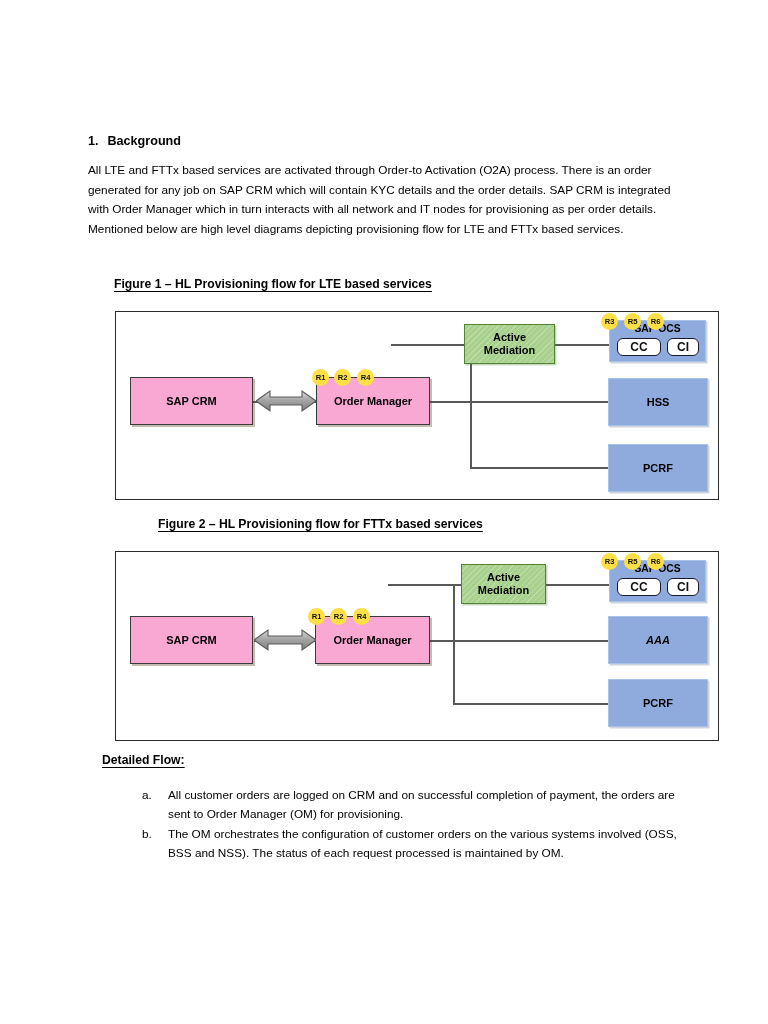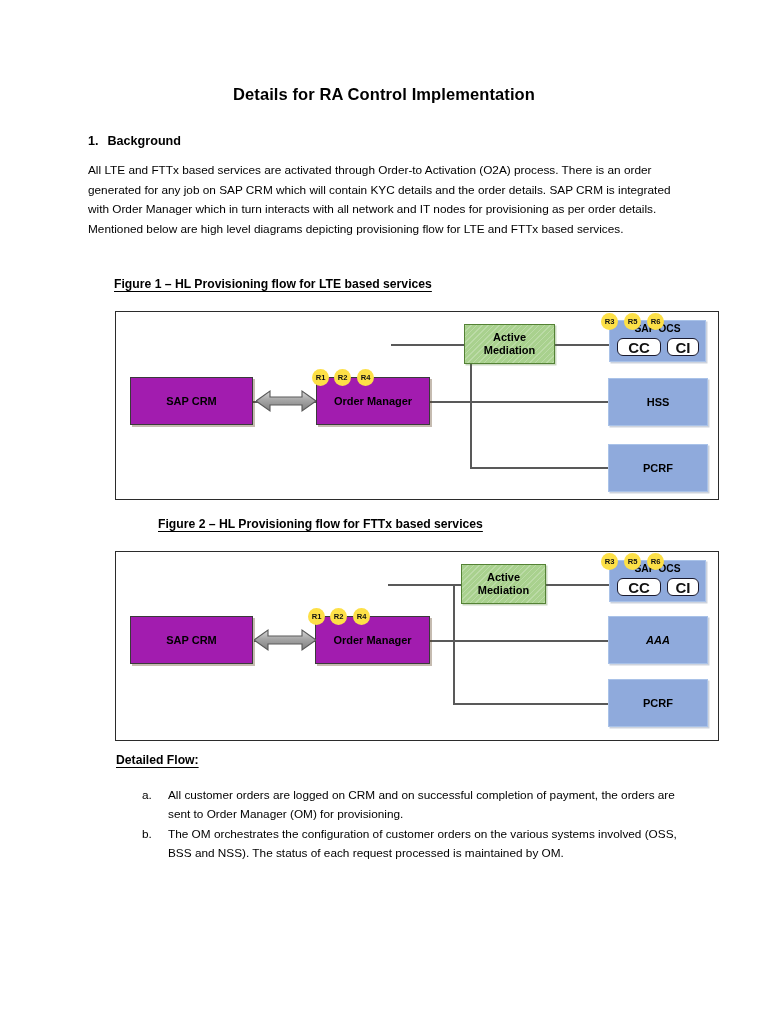--- a/index.html
+++ b/index.html
@@ -86,21 +86,21 @@
     align-items: center;
     justify-content: center;
     text-align: center;
     font-weight: bold;
     font-size: 11px;
     line-height: 13px;
     z-index: 3;
   }
 
   .node-orange {
-    background: #a21caf;
+    background: #f9a8d4;
     border: 1.1px solid #3a3a3a;
     box-shadow: 2px 2px 0 rgba(90,60,30,0.35);
   }
 
   .node-green {
     background: #a9d18e;
     border: 1.3px solid #548235;
     box-shadow: 1.5px 1.5px 0 rgba(84,130,53,0.30);
     background-image: repeating-linear-gradient(
         135deg,
@@ -139,21 +139,21 @@
     position: absolute;
     top: 17px;
     height: 18px;
     box-sizing: border-box;
     background: #ffffff;
     border: 1.4px solid #1a1a2e;
     border-radius: 6px;
     display: flex;
     align-items: center;
     justify-content: center;
-    font-size: 15px;
+    font-size: 12px;
     font-weight: bold;
     color: #111;
   }
   .ocs-cc { left: 7px;  width: 44px; }
   .ocs-ci { left: 57px; width: 32px; }
 
   
   .badge {
     position: absolute;
     width: 17px;
@@ -181,21 +181,21 @@
 
   
   .dbl-arrow {
     position: absolute;
     z-index: 4;
   }
 
   
   .detail-heading {
     position: absolute;
-    left: 116px;
+    left: 102px;
     top: 753px;
     font-size: 12.2px;
     font-weight: bold;
     text-decoration: underline;
     text-underline-offset: 2.5px;
   }
   .detail-list {
     position: absolute;
     left: 142px;
     top: 786px;
@@ -211,21 +211,20 @@
     width: 26px;
     flex: 0 0 26px;
   }
   .detail-text { flex: 1; }
 </style>
 </head>
 <body>
 
 <div class="page">
 
-  <div class="doc-title">Details for RA Control Implementation</div>
 
   <div class="section-heading">
     <span class="num">1.</span><span>Background</span>
   </div>
 
   <div class="body-para">All LTE and FTTx based services are activated through Order-to Activation (O2A) process. There is an order generated for any job on SAP CRM which will contain KYC details and the order details. SAP CRM is integrated with Order Manager which in turn interacts with all network and IT nodes for provisioning as per order details. Mentioned below are high level diagrams depicting provisioning flow for LTE and FTTx based services.</div>
 
   <div class="fig-caption fig1-caption">Figure 1 – HL Provisioning flow for LTE based services</div>
 
   <div class="diagram" id="diagram-1">

